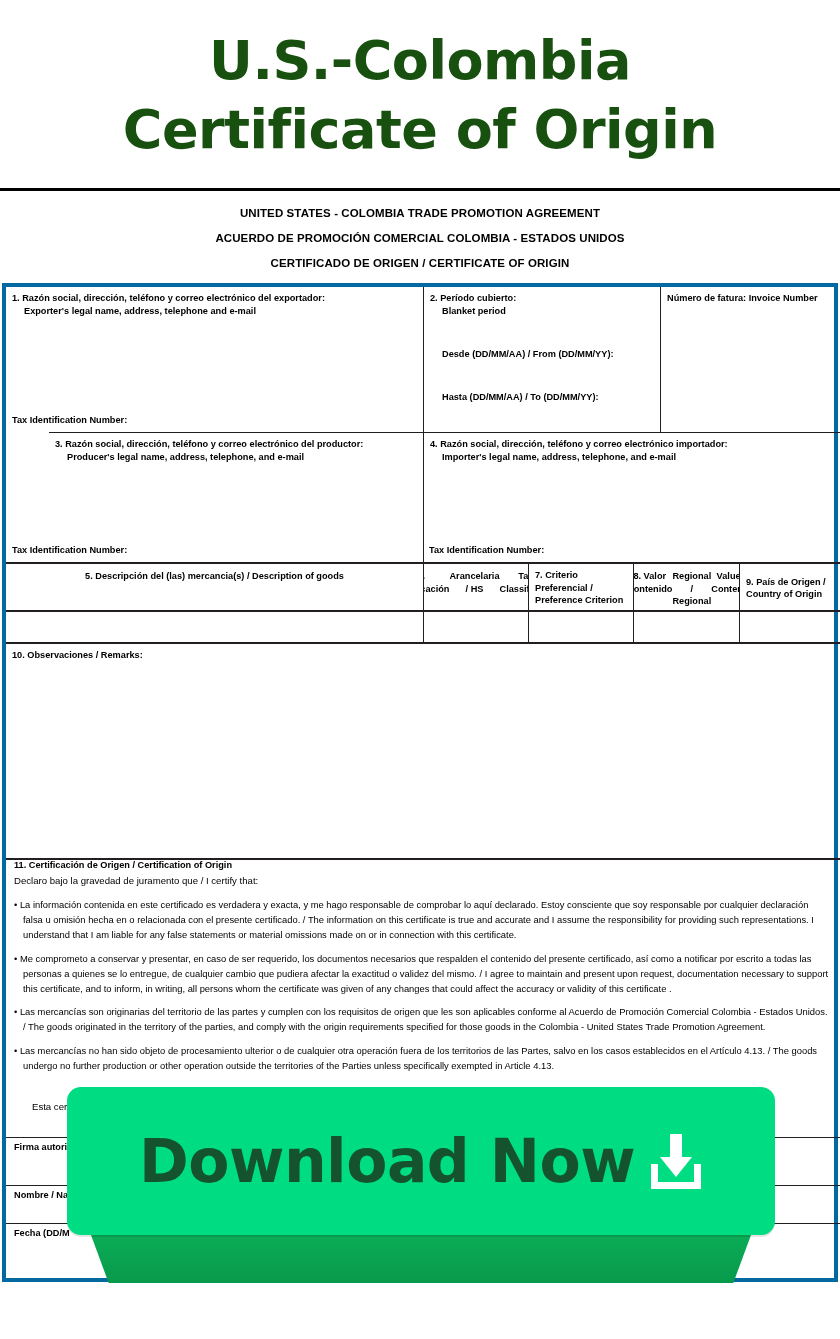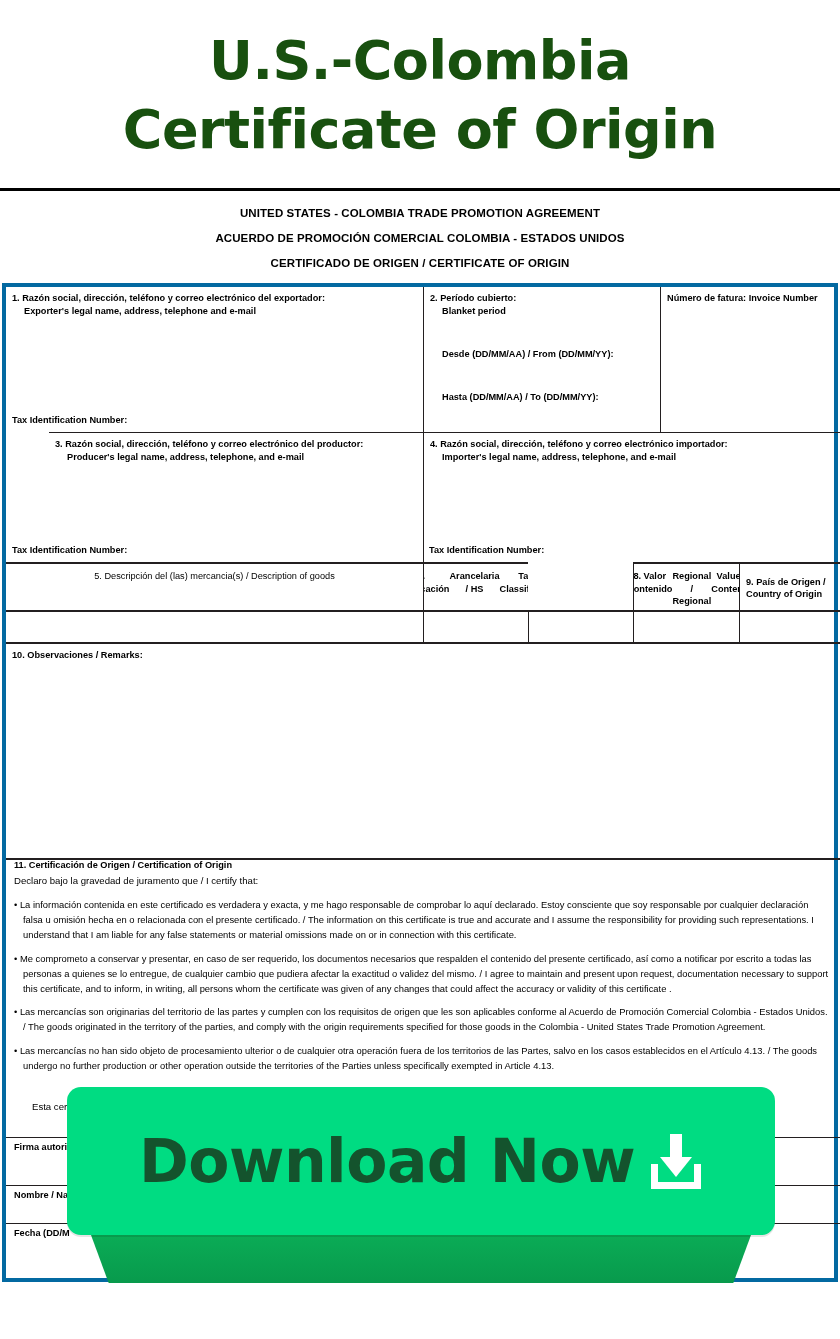--- a/index.html
+++ b/index.html
@@ -110,21 +110,21 @@
     font-weight: bold;
     line-height: 12.5px;
     display: flex;
     align-items: flex-start;
     justify-content: center;
     padding-top: 6px;
   }
   .ghead-desc {
     text-align: center;
     font-size: 9.2px;
-    font-weight: normal;
+    font-weight: bold;
     padding-top: 6px;
   }
 
   
   .certblock {
     position: absolute;
     left: 0;
     top: 571px;
     width: 834px;
     box-sizing: border-box;
@@ -269,20 +269,25 @@
     <div class="tin" style="left:423px;top:258px;">Tax Identification Number:</div>
 
     <div class="cell bt2 ghead-desc" style="left:0;top:275px;width:417px;height:48px;">5. Descripción del (las) mercancia(s) / Description of goods</div>
 
     <div class="cell bt2 bl ghead" style="left:417px;top:275px;width:105px;height:48px;flex-direction:row;">
       <span>6. Clasificación</span>
       <span>Arancelaria / HS</span>
       <span>Tariff Classification</span>
     </div>
 
+    <div class="cell bt2 bl ghead" style="left:522px;top:275px;width:105px;height:48px;flex-direction:column;">
+      <span>7. Criterio</span>
+      <span>Preferencial /</span>
+      <span>Preference Criterion</span>
+    </div>
 
     <div class="cell bt2 bl ghead" style="left:627px;top:275px;width:106px;height:48px;flex-direction:row;">
       <span>8. Valor Contenido</span>
       <span>Regional / Regional</span>
       <span>Value Content</span>
     </div>
 
     <div class="cell bt2 bl ghead" style="left:733px;top:275px;width:101px;height:48px;flex-direction:column;">
       <span>9. País de Origen /</span>
       <span>Country of Origin</span>

